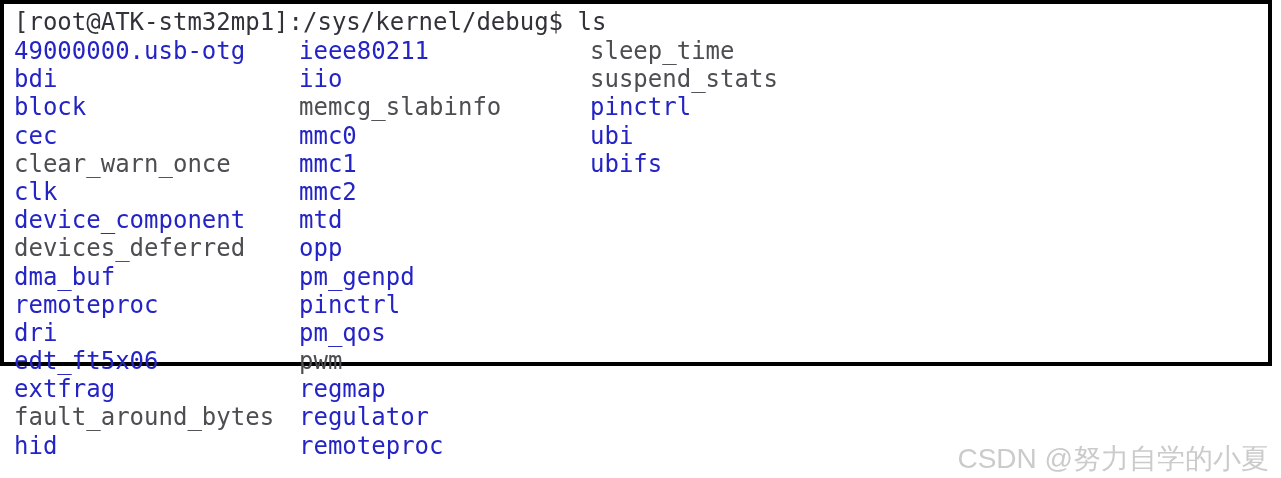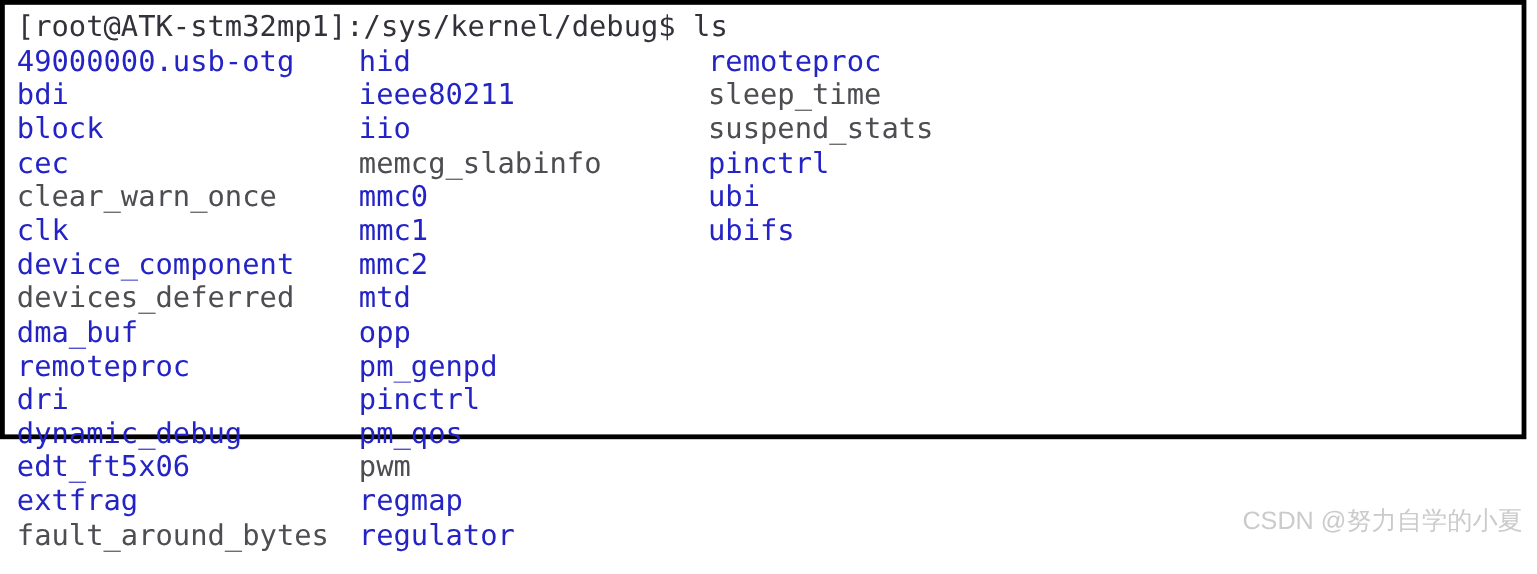--- a/index.html
+++ b/index.html
@@ -40,24 +40,24 @@
   .entry {
     line-height: 28.2px;
     white-space: pre;
     overflow: hidden;
   }
   .entry.dir  { color: var(--dir-color, #2424c6); }
   .entry.file { color: var(--file-color, #4d4d52); }
   .watermark {
     position: absolute;
     right: 12px;
-    bottom: 30px;
+    bottom: 0;
     z-index: 2;
     font-family: "Liberation Sans", sans-serif;
-    font-size: 21px;
+    font-size: 28px;
     color: var(--watermark-color, #cbcbcb);
     text-shadow: 1px 1px 1px #ffffff;
     white-space: nowrap;
   }
 </style>
 </head>
 <body>
 
 <div class="terminal">
   <div class="prompt-line"><span>[root@ATK-stm32mp1]:/sys/kernel/debug$</span><span> </span><span>ls</span></div>
@@ -66,21 +66,20 @@
       <div class="entry dir">bdi</div>
       <div class="entry dir">block</div>
       <div class="entry dir">cec</div>
       <div class="entry file">clear_warn_once</div>
       <div class="entry dir">clk</div>
       <div class="entry dir">device_component</div>
       <div class="entry file">devices_deferred</div>
       <div class="entry dir">dma_buf</div>
       <div class="entry dir">remoteproc</div>
       <div class="entry dir">dri</div>
-      <div class="entry dir">dynamic_debug</div>
       <div class="entry dir">edt_ft5x06</div>
       <div class="entry dir">extfrag</div>
       <div class="entry file">fault_around_bytes</div>
       <div class="entry dir">hid</div>
       <div class="entry dir">ieee80211</div>
       <div class="entry dir">iio</div>
       <div class="entry file">memcg_slabinfo</div>
       <div class="entry dir">mmc0</div>
       <div class="entry dir">mmc1</div>
       <div class="entry dir">mmc2</div>

